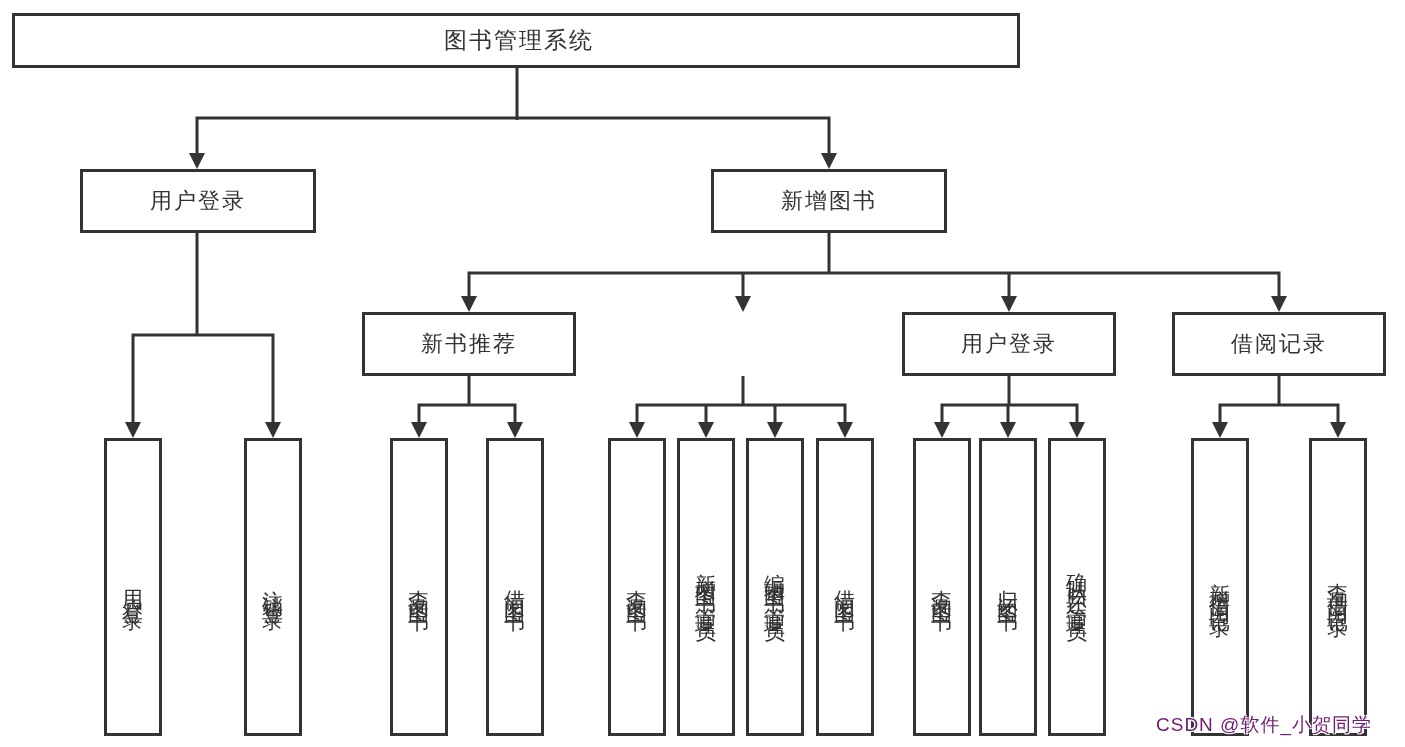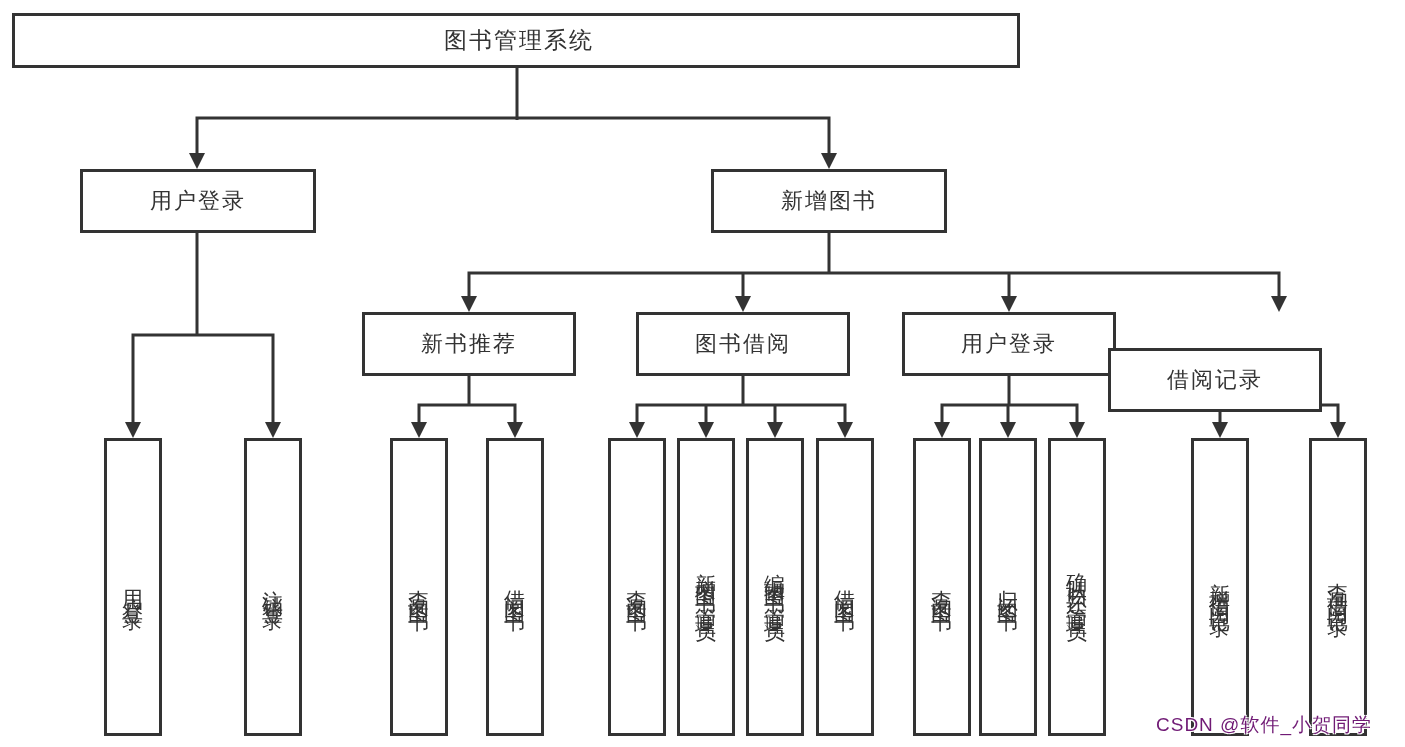--- a/index.html
+++ b/index.html
@@ -150,27 +150,24 @@
   <div class="node h-node lvl2" style="left:80px;">
     <span>用户登录</span>
   </div>
   <div class="node h-node lvl2" style="left:711px;">
     <span>新增图书</span>
   </div>
 
   <div class="node h-node lvl3" style="left:362px;">
     <span>新书推荐</span>
   </div>
-  <div class="node h-node lvl3" style="left:636px;">
-    <span>图书借阅</span>
-  </div>
   <div class="node h-node lvl3" style="left:902px;">
     <span>用户登录</span>
   </div>
-  <div class="node h-node lvl3" style="left:1108px;margin-top:36px;">
+  <div class="node h-node lvl3" style="left:1172px;">
     <span>借阅记录</span>
   </div>
 
   <div class="node leaf" style="left:104px;">
     <span class="vtext">用户登录</span>
   </div>
   <div class="node leaf" style="left:244px;">
     <span class="vtext">注销登录</span>
   </div>
 

